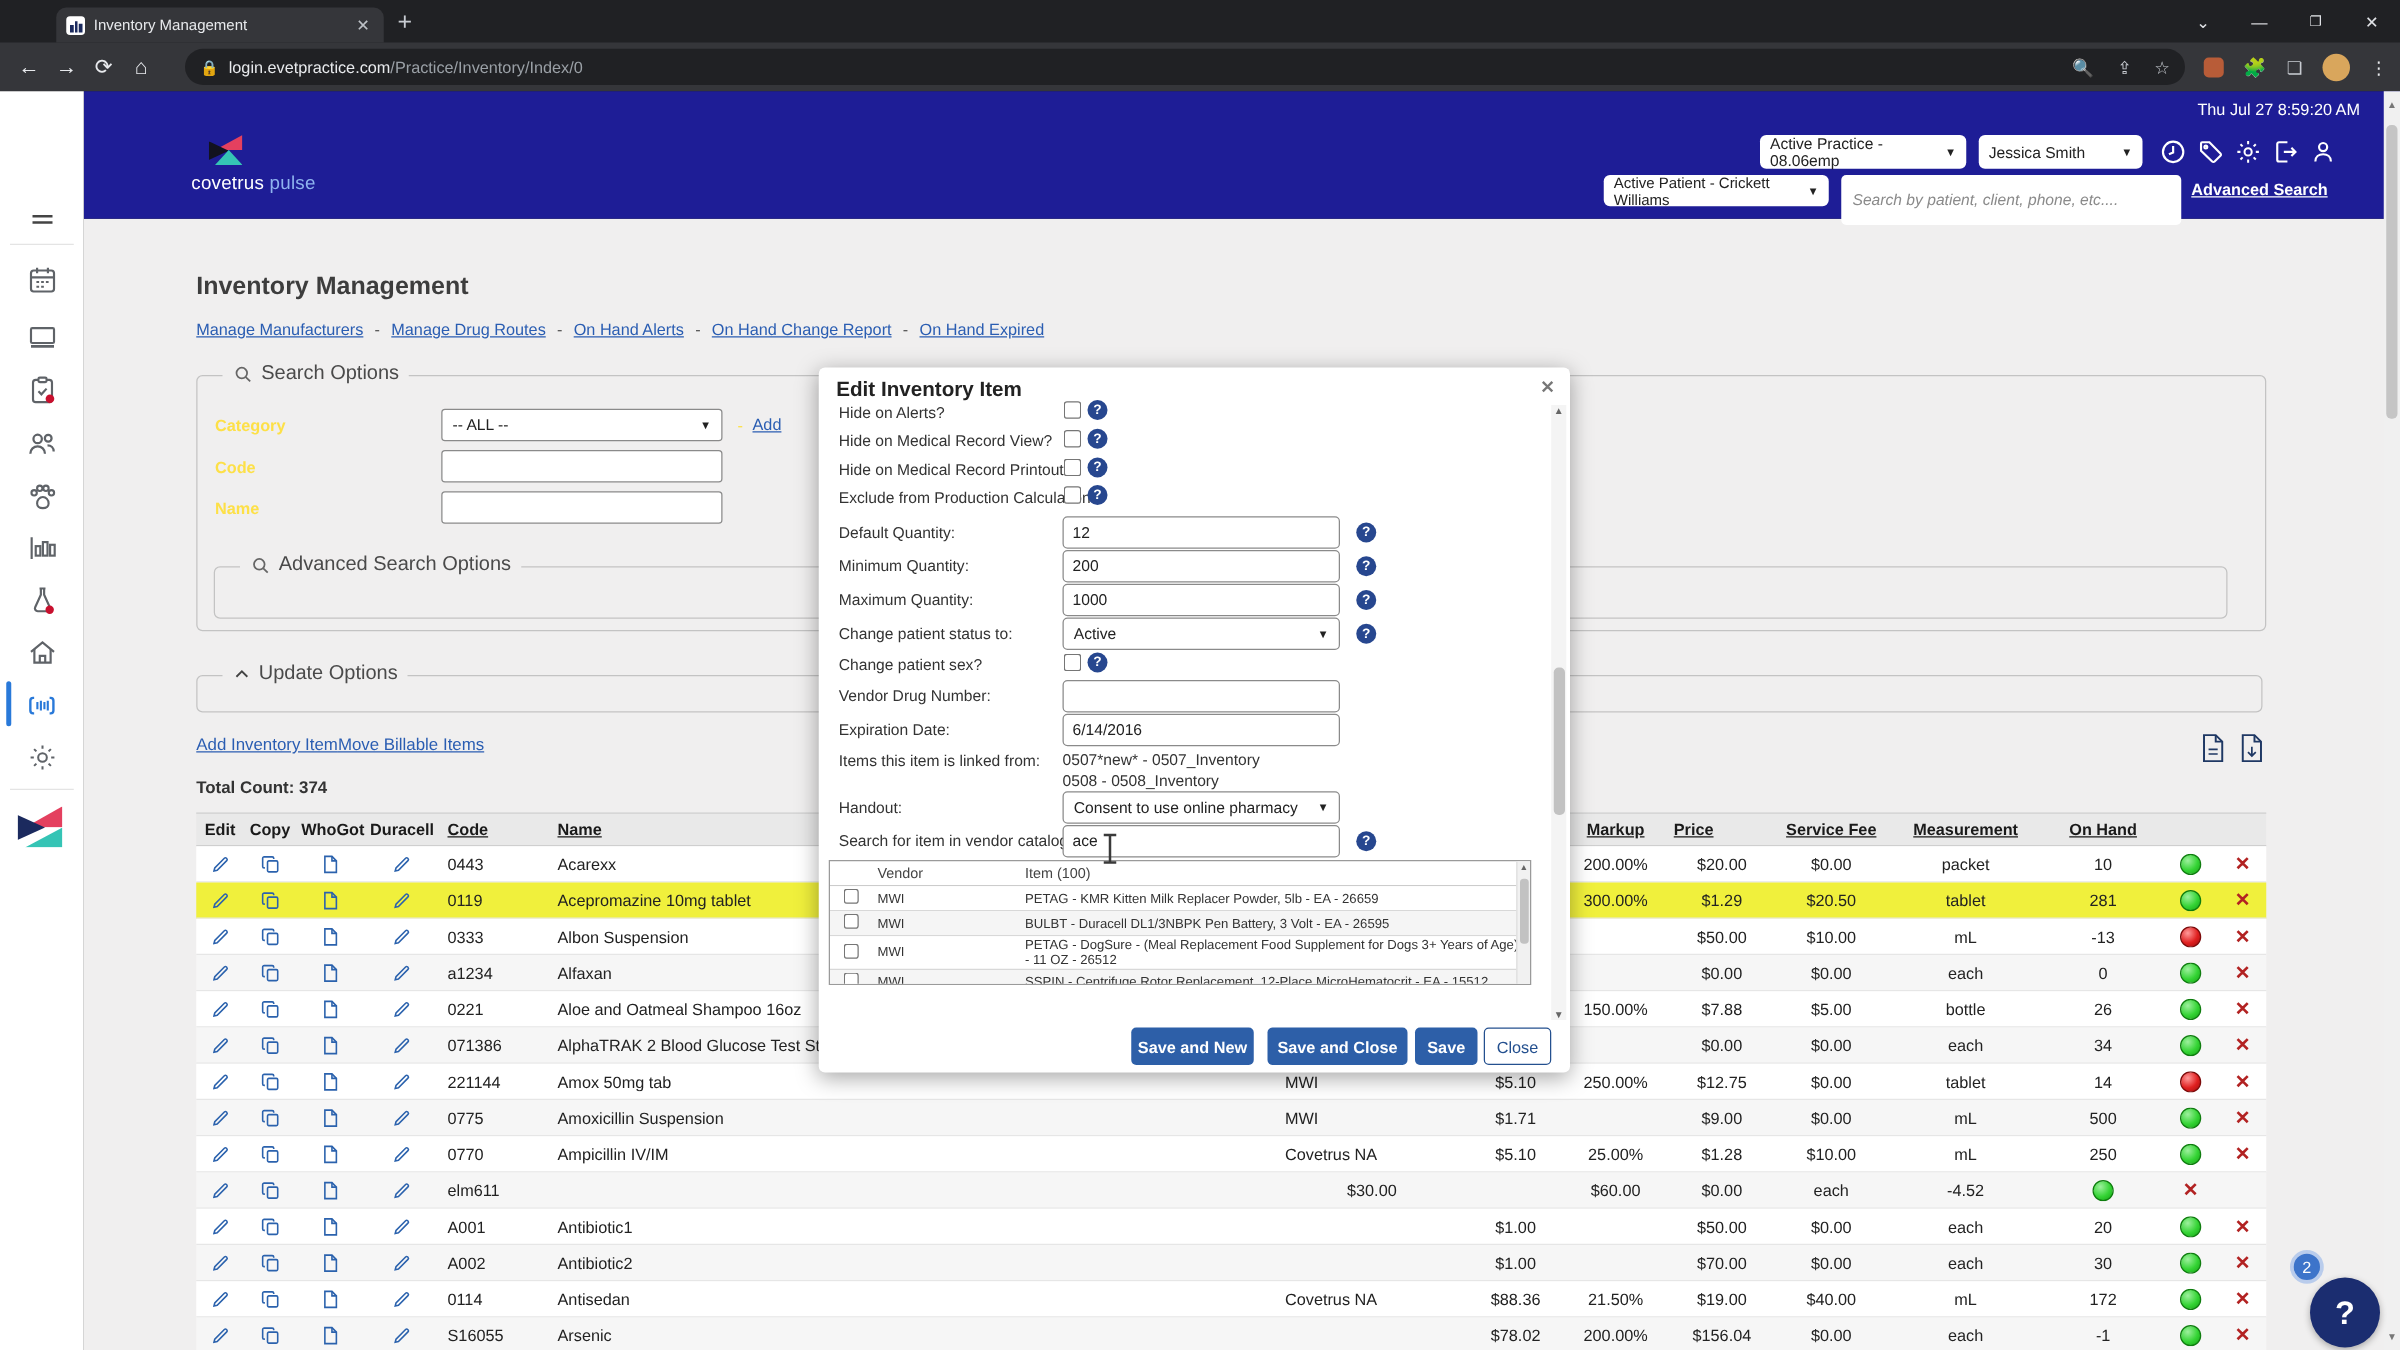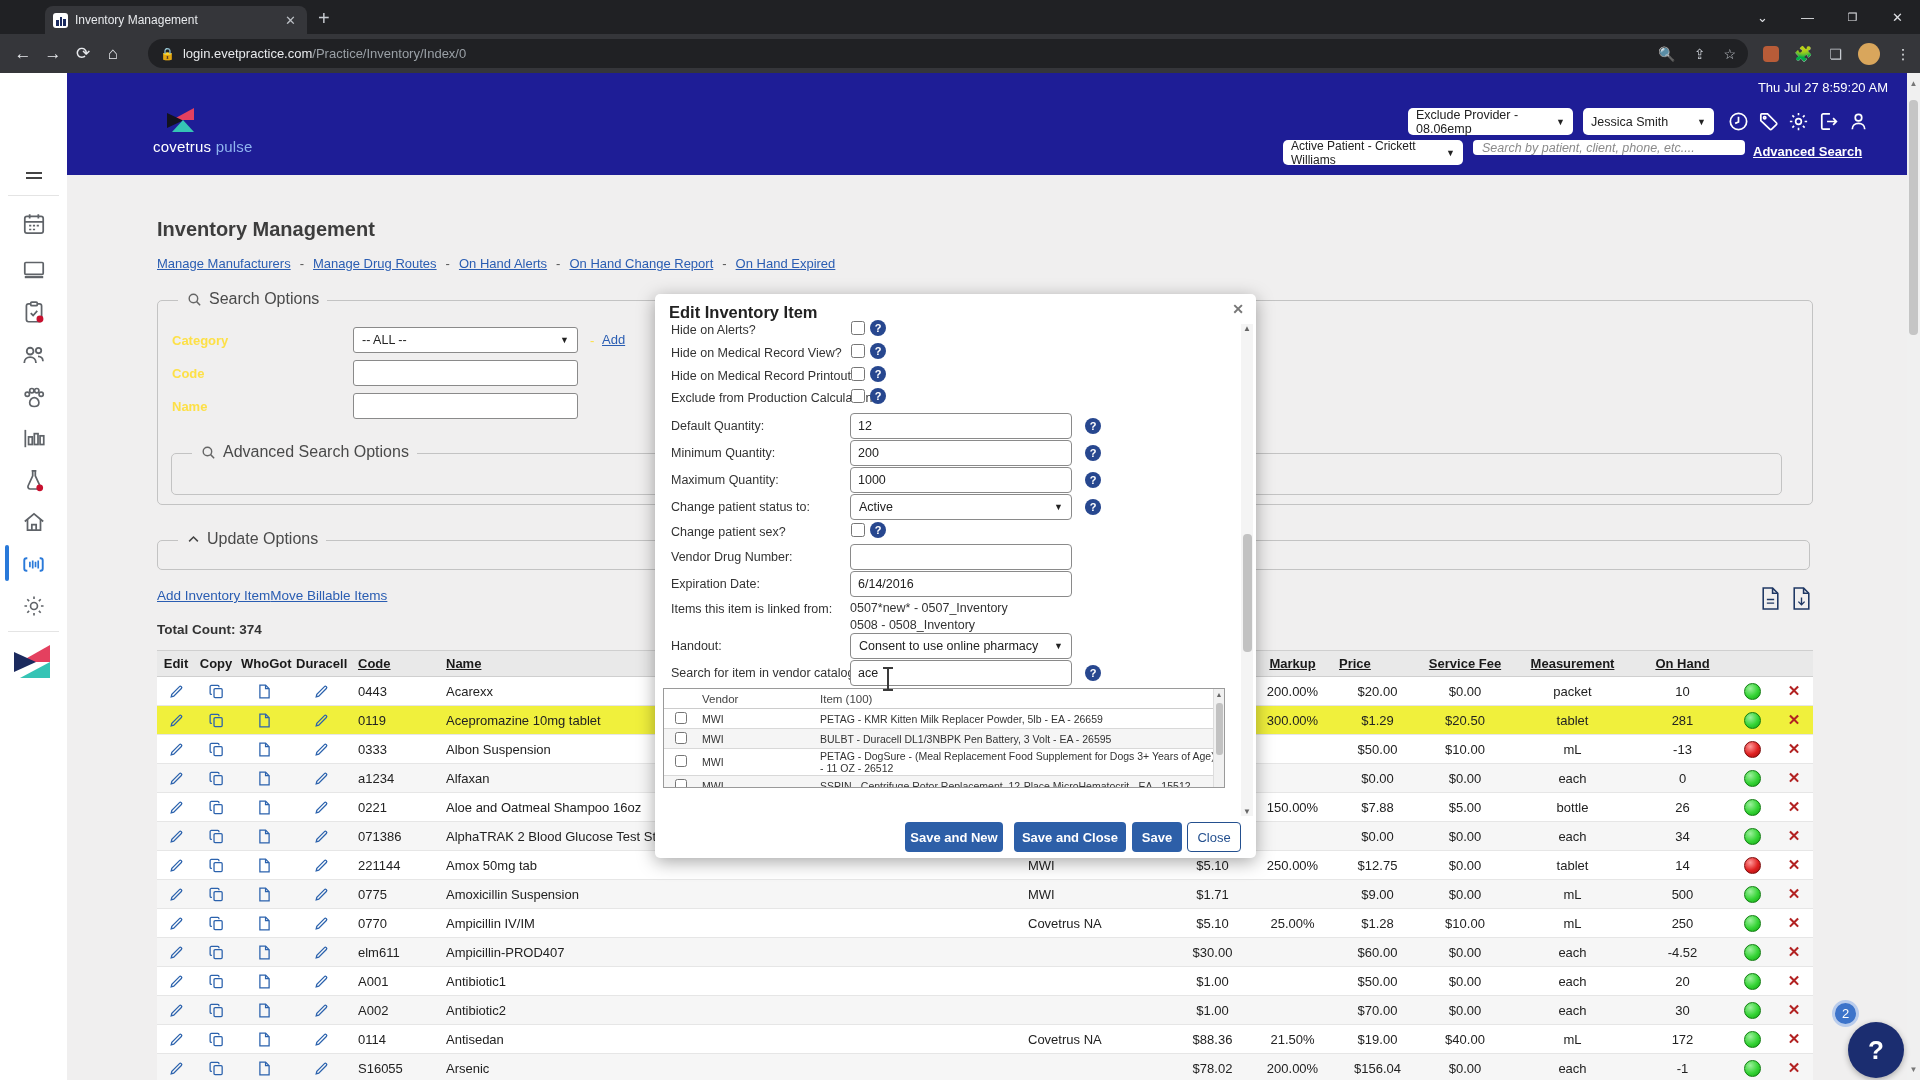--- a/index.html
+++ b/index.html
@@ -285,21 +285,21 @@
       <div style="position:absolute; left:5px; top:0; width:22px; height:12px; background:#e4405f; clip-path:polygon(0 100%,100% 0,100% 100%)"></div>
       <div style="position:absolute; left:0; top:5px; width:16px; height:15px; background:#12121f; clip-path:polygon(0 0,100% 50%,0 100%)"></div>
       <div style="position:absolute; left:5px; top:12px; width:22px; height:12px; background:#35c4b5; clip-path:polygon(50% 0,100% 100%,0 100%)"></div>
     </div>
     <div class="brand-text"><span>covetrus</span> <span class="pulse">pulse</span></div>
   </div>
 
   <div class="datetime">Thu Jul 27 8:59:20 AM</div>
 
   <div class="pill" style="left:1408px; top:108px; width:165px; height:27px">
-    <span>Exclude Provider - 08.06emp</span>
+    <span>Active Practice - 08.06emp</span>
       <span class="chev">▼</span>
   </div>
   <div class="pill" style="left:1583px; top:108px; width:131px; height:27px">
     <span>Jessica Smith</span>
       <span class="chev">▼</span>
   </div>
   <span class="hdr-ic" style="left:1727px; top:110px">
     <svg class="ic" width="23" height="23" viewBox="0 0 24 24" stroke="#fff" stroke-width="1.8" fill="none">
         <circle cx="12" cy="12" r="8.5"></circle>
         <path d="M12 7v5.5L8.5 14"></path>
@@ -327,21 +327,21 @@
     <svg class="ic" width="23" height="23" viewBox="0 0 24 24" stroke="#fff" stroke-width="1.8" fill="none">
         <circle cx="12" cy="8" r="3.4"></circle>
         <path d="M5.5 20c0-3.8 2.9-6 6.5-6s6.5 2.2 6.5 6"></path>
       </svg>
   </span>
 
   <div class="pill" style="left:1283px; top:140px; width:180px; height:25px; font-size:12px">
     <span>Active Patient - Crickett Williams</span>
       <span class="chev">▼</span>
   </div>
-  <input class="search-inp" style="left: 1473px; top: 140px; width: 272px; height: 15px; font-style: italic;" type="text" placeholder="Search by patient, client, phone, etc....">
+  <input class="search-inp" style="left: 1473px; top: 140px; width: 272px; height: 40px; font-style: italic;" type="text" placeholder="Search by patient, client, phone, etc....">
   <a class="adv-link" style="left:1753px; top:144px">Advanced Search</a>
 
   <h1 class="page-title">Inventory Management</h1>
   <ul class="navlinks">
 
   <li>
         <a href="#">Manage Manufacturers</a>
       </li>
       <li>
         <a href="#">Manage Drug Routes</a>
@@ -795,21 +795,20 @@
             <path d="M5.5 3h8l5 5v13h-13z"></path>
             <path d="M13.5 3v5h5"></path>
           </svg>
         </span>
         <span class="c c-dos">
           <svg class="ic" width="17" height="17" viewBox="0 0 24 24" stroke="#2b62ad" stroke-width="1.8" fill="none">
             <path d="M4.5 19.5l.9-3.6L16.2 5.1a1.7 1.7 0 0 1 2.4 0l.3.3a1.7 1.7 0 0 1 0 2.4L8.1 18.6z"></path>
           </svg>
         </span>
         <span class="c c-code">elm611</span>
-        <span class="c c-name">Ampicillin-PROD407</span>
         <span class="c c-vendor"></span>
         <span class="c c-cost">$30.00</span>
         <span class="c c-markup"></span>
         <span class="c c-price">$60.00</span>
         <span class="c c-fee">$0.00</span>
         <span class="c c-meas">each</span>
         <span class="c c-onhand">-4.52</span>
         <span class="c c-dot">
           <span class="dot green"></span>
         </span>

